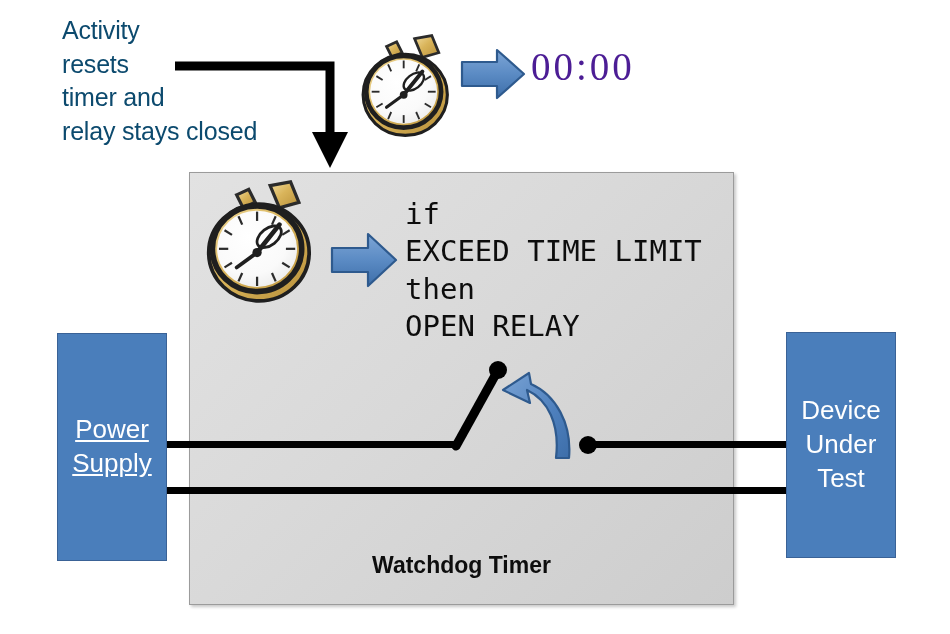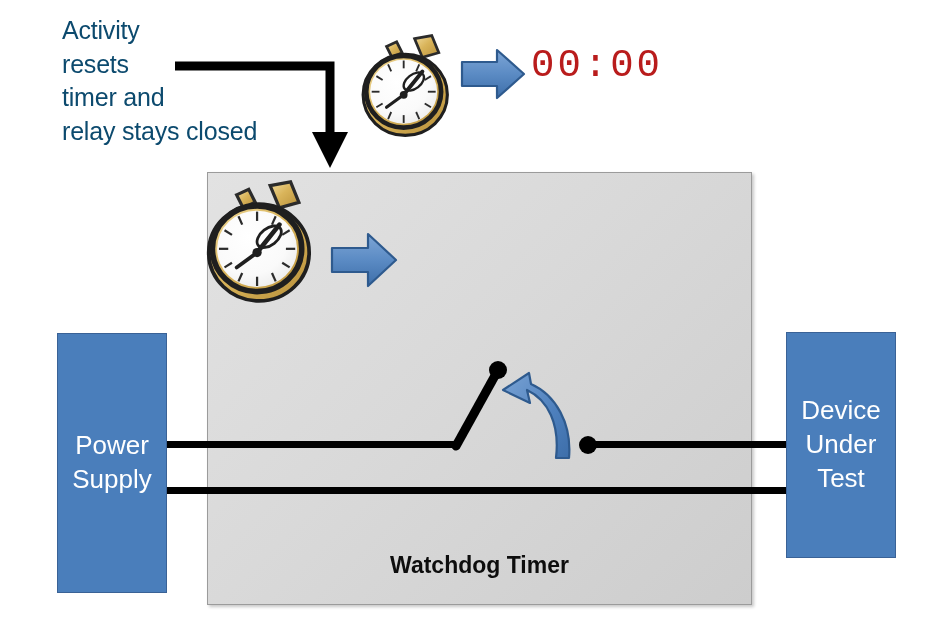--- a/index.html
+++ b/index.html
@@ -29,21 +29,21 @@
     line-height: 1.34;
     color: #0c4a6e;
     font-family: "Liberation Sans", sans-serif;
     white-space: pre-line;
     letter-spacing: -0.2px;
   }
 
   
   .watchdog-box {
     position: absolute;
-    left: 207px;
+    left: 189px;
     top: 172px;
     width: 545px;
     height: 433px;
     background: linear-gradient(135deg, #e2e2e2 0%, #d9d9d9 45%, #cdcdcd 100%);
     border: 1px solid #9b9b9b;
     box-sizing: border-box;
     box-shadow: 2px 2px 3px rgba(0,0,0,0.22);
     padding-left: 21px;
   }
   .watchdog-label {
@@ -69,23 +69,23 @@
     color: #0d0d0d;
     white-space: pre;
     letter-spacing: 0px;
   }
 
   
   .readout {
     position: absolute;
     left: 531px;
     top: 47px;
-    font-family: Liberation Mono, monospace;
+    font-family: Liberation Serif, serif;
     font-size: 39px;
-    color: #b91c1c;
+    color: #4c1d95;
     letter-spacing: 3px;
     line-height: 1;
   }
 
   
   .dev-box {
     position: absolute;
     background: #4a7ebb;
     border: 1px solid #3a6296;
     box-sizing: border-box;
@@ -96,21 +96,22 @@
     display: flex;
     align-items: center;
     justify-content: center;
     font-family: "Liberation Sans", sans-serif;
     white-space: pre-line;
   }
   #power-supply {
     left: 57px;
     top: 333px;
     width: 110px;
-    height: 260px;
+    height: 228px;
+    text-decoration: underline;
   }
   #device-under-test {
     left: 786px;
     top: 332px;
     width: 110px;
     height: 226px;
     text-align: center;
   }
 
   
@@ -149,20 +150,24 @@
   <div class="wire" style="left:584px; top:441px; width:204px;"></div>
   <div class="wire" style="left:166px; top:487px; width:622px;"></div>
 
   <div id="power-supply" class="dev-box">Power
 Supply</div>
 
   <div id="device-under-test" class="dev-box">Device
 Under
 Test</div>
 
+  <div class="code-block">if
+EXCEED TIME LIMIT
+then
+OPEN RELAY</div>
 
   <div class="readout">00:00</div>
 
   <svg class="overlay" viewBox="0 0 950 634">
     <defs>
       <linearGradient id="blueArrowGrad" x1="0" y1="0" x2="0" y2="1">
         <stop offset="0%" stop-color="#7ea6d6"></stop>
         <stop offset="50%" stop-color="#5b8bc4"></stop>
         <stop offset="100%" stop-color="#3d6ea9"></stop>
       </linearGradient>

